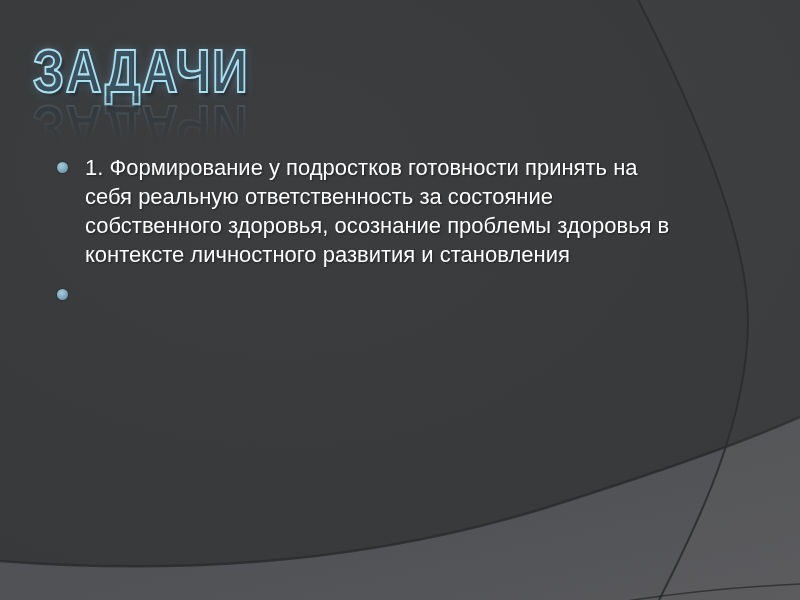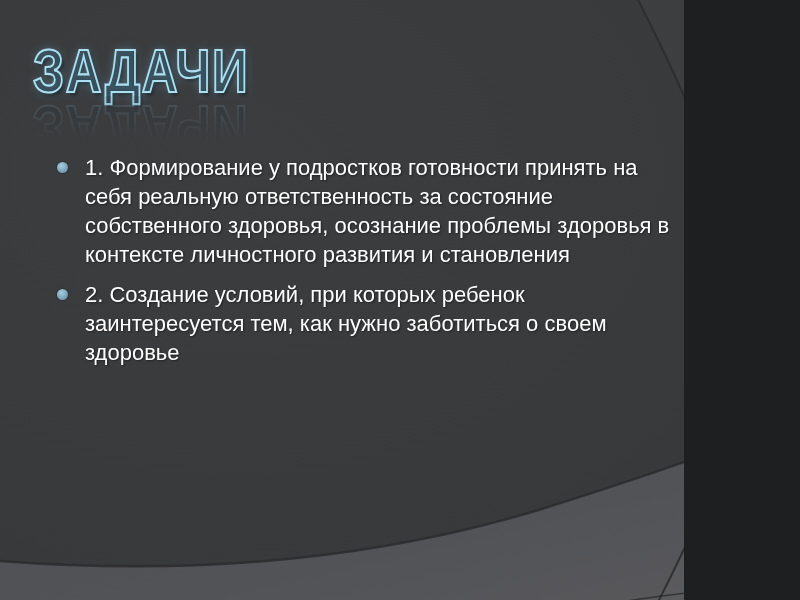--- a/index.html
+++ b/index.html
@@ -2,21 +2,21 @@
 <html><head>
 <meta charset="utf-8">
 <style>
   html, body {
     margin: 0;
     padding: 0;
     background: #1e1f20;
   }
   .slide {
     position: relative;
-    width: 684px;
+    width: 800px;
     height: 600px;
     overflow: hidden;
     background: radial-gradient(ellipse 900px 650px at 35% 28%, #3c3d3f 0%, #383a3b 55%, #343637 100%);
     font-family: "Liberation Sans", sans-serif;
   }
   .bg-svg {
     position: absolute;
     inset: 0;
     width: 800px;
     height: 600px;
@@ -118,17 +118,16 @@
 
   <div class="title-reflection" aria-hidden="true">ЗАДАЧИ</div>
 
   <ul class="bullets">
     <li class="bullet">
       <span class="dot"></span>
       <span>1. Формирование у подростков готовности принять на себя реальную ответственность за состояние собственного здоровья, осознание проблемы здоровья в контексте личностного развития и становления</span>
     </li>
     <li class="bullet">
       <span class="dot"></span>
-      <span>2. Создание условий, при которых ребенок заинтересуется тем, как нужно заботиться о своем здоровье</span>
     </li>
   </ul>
 
 </div>
 
 </body></html>

